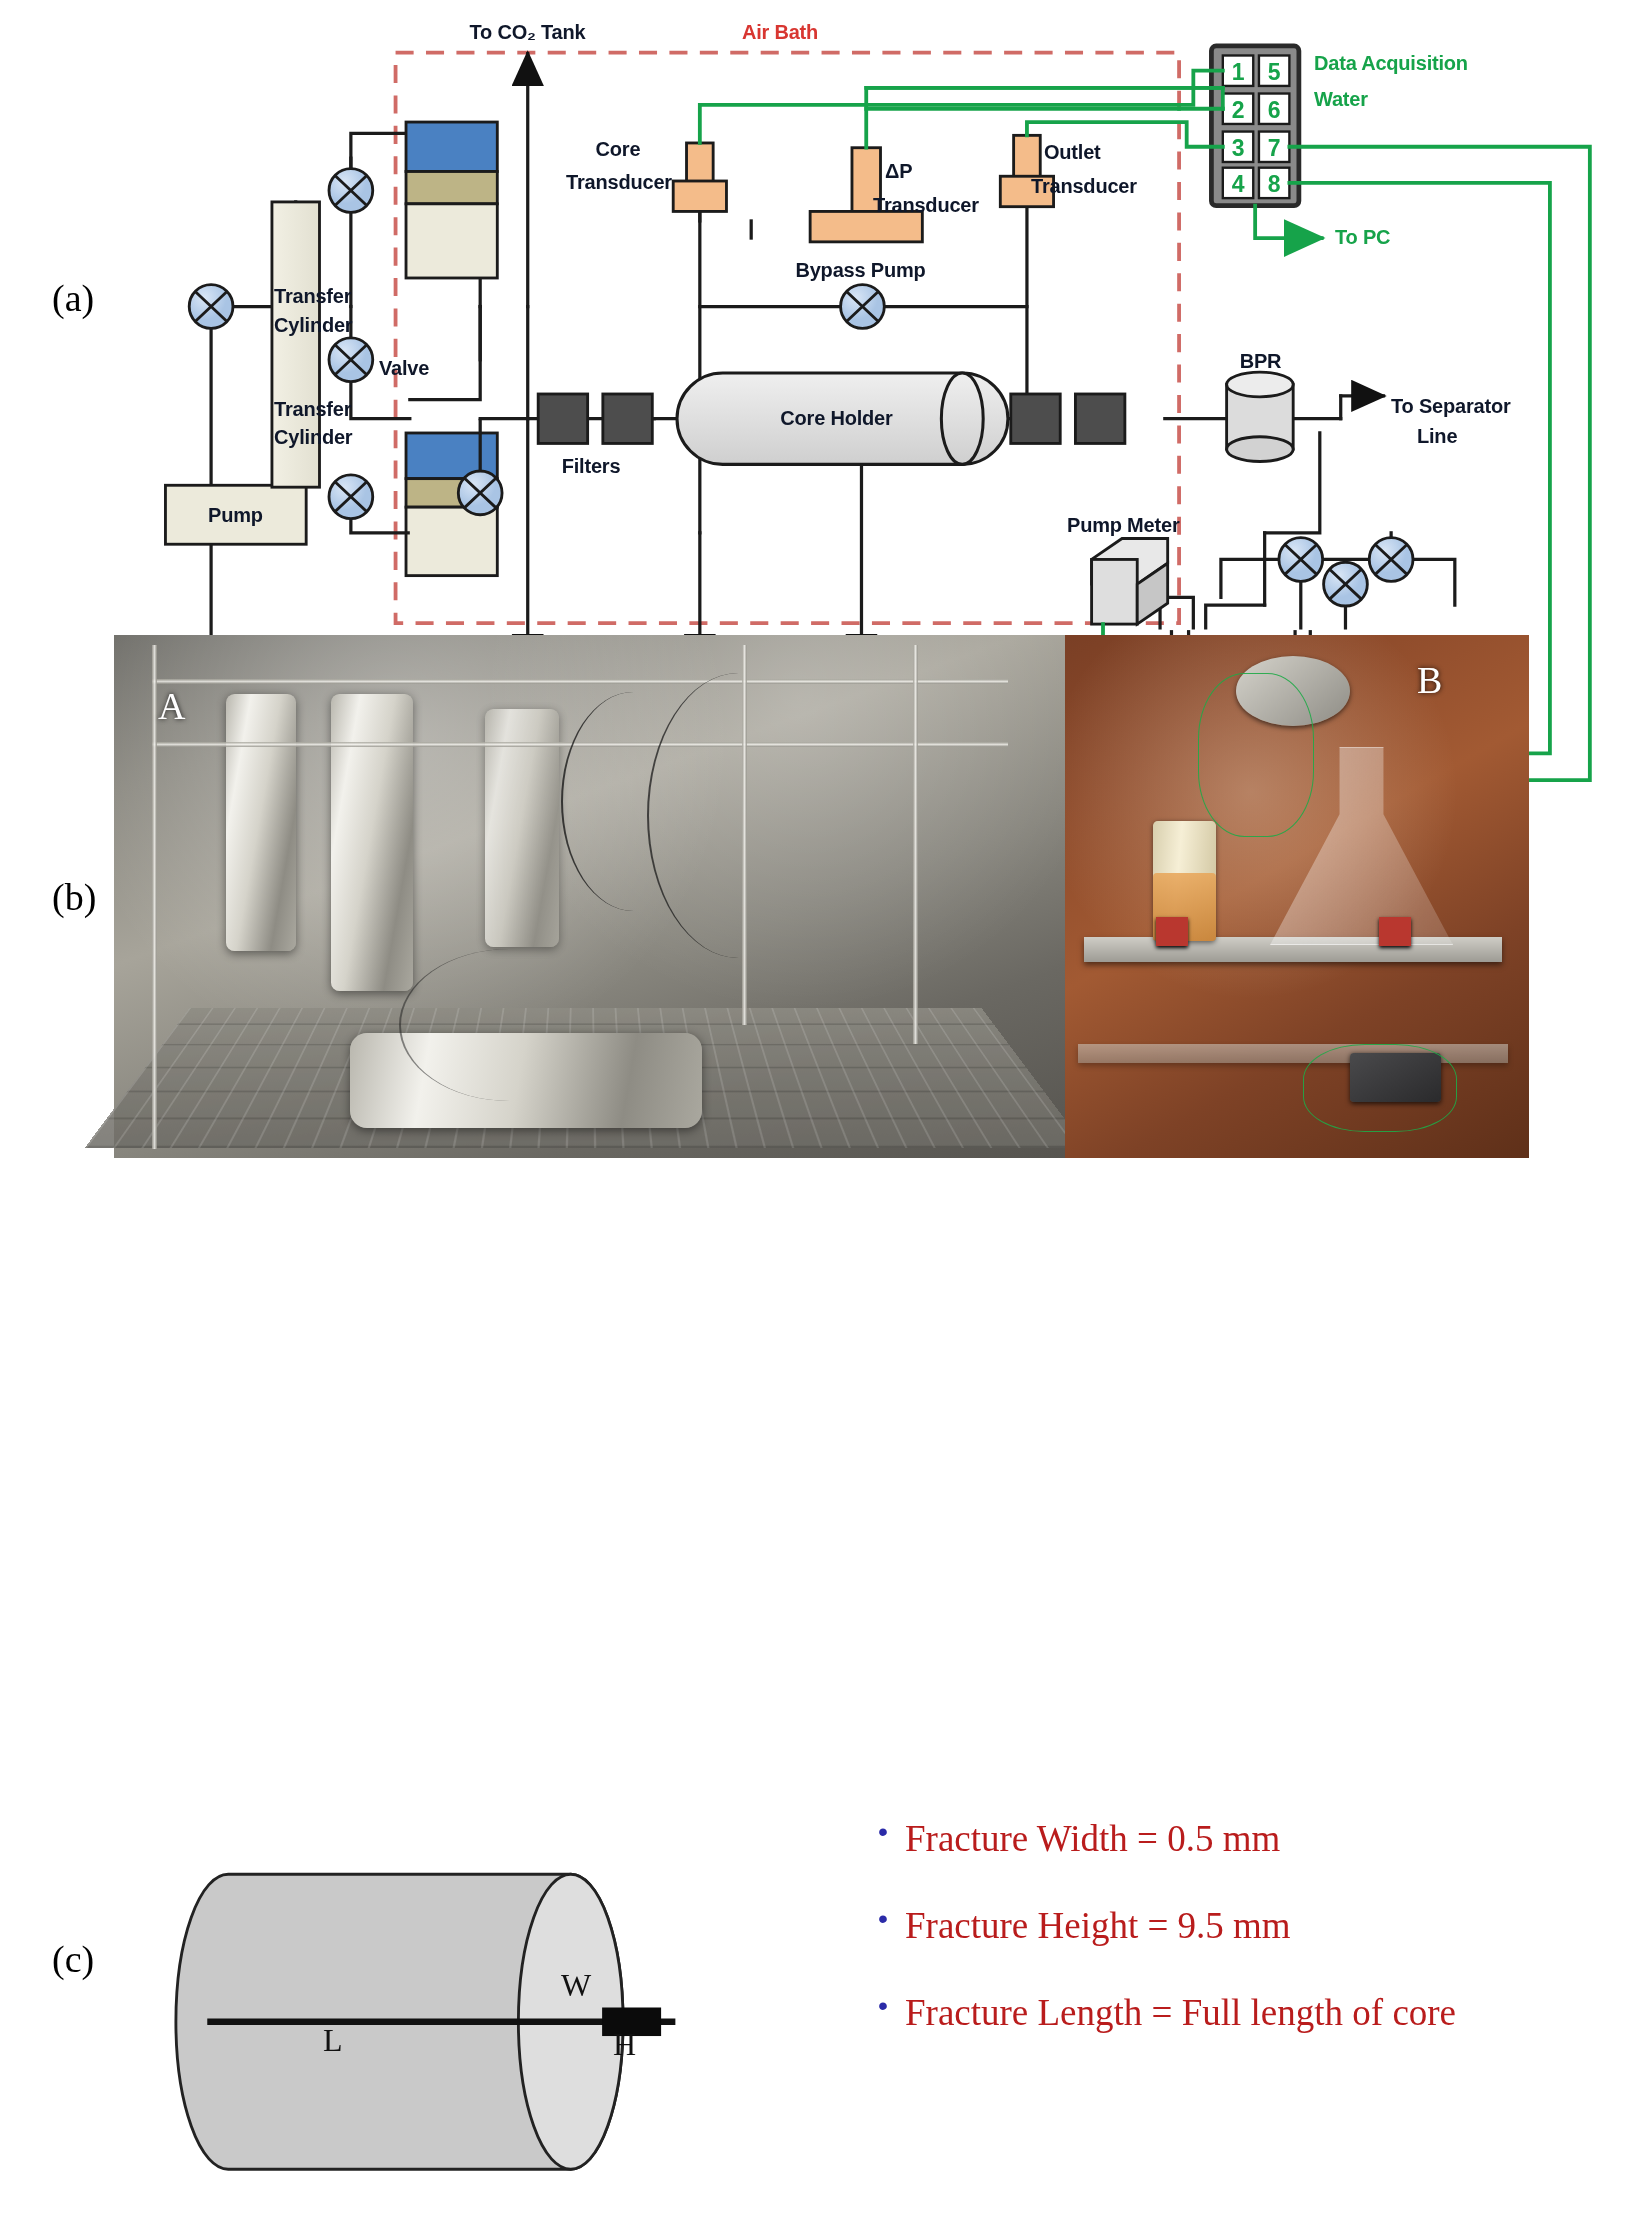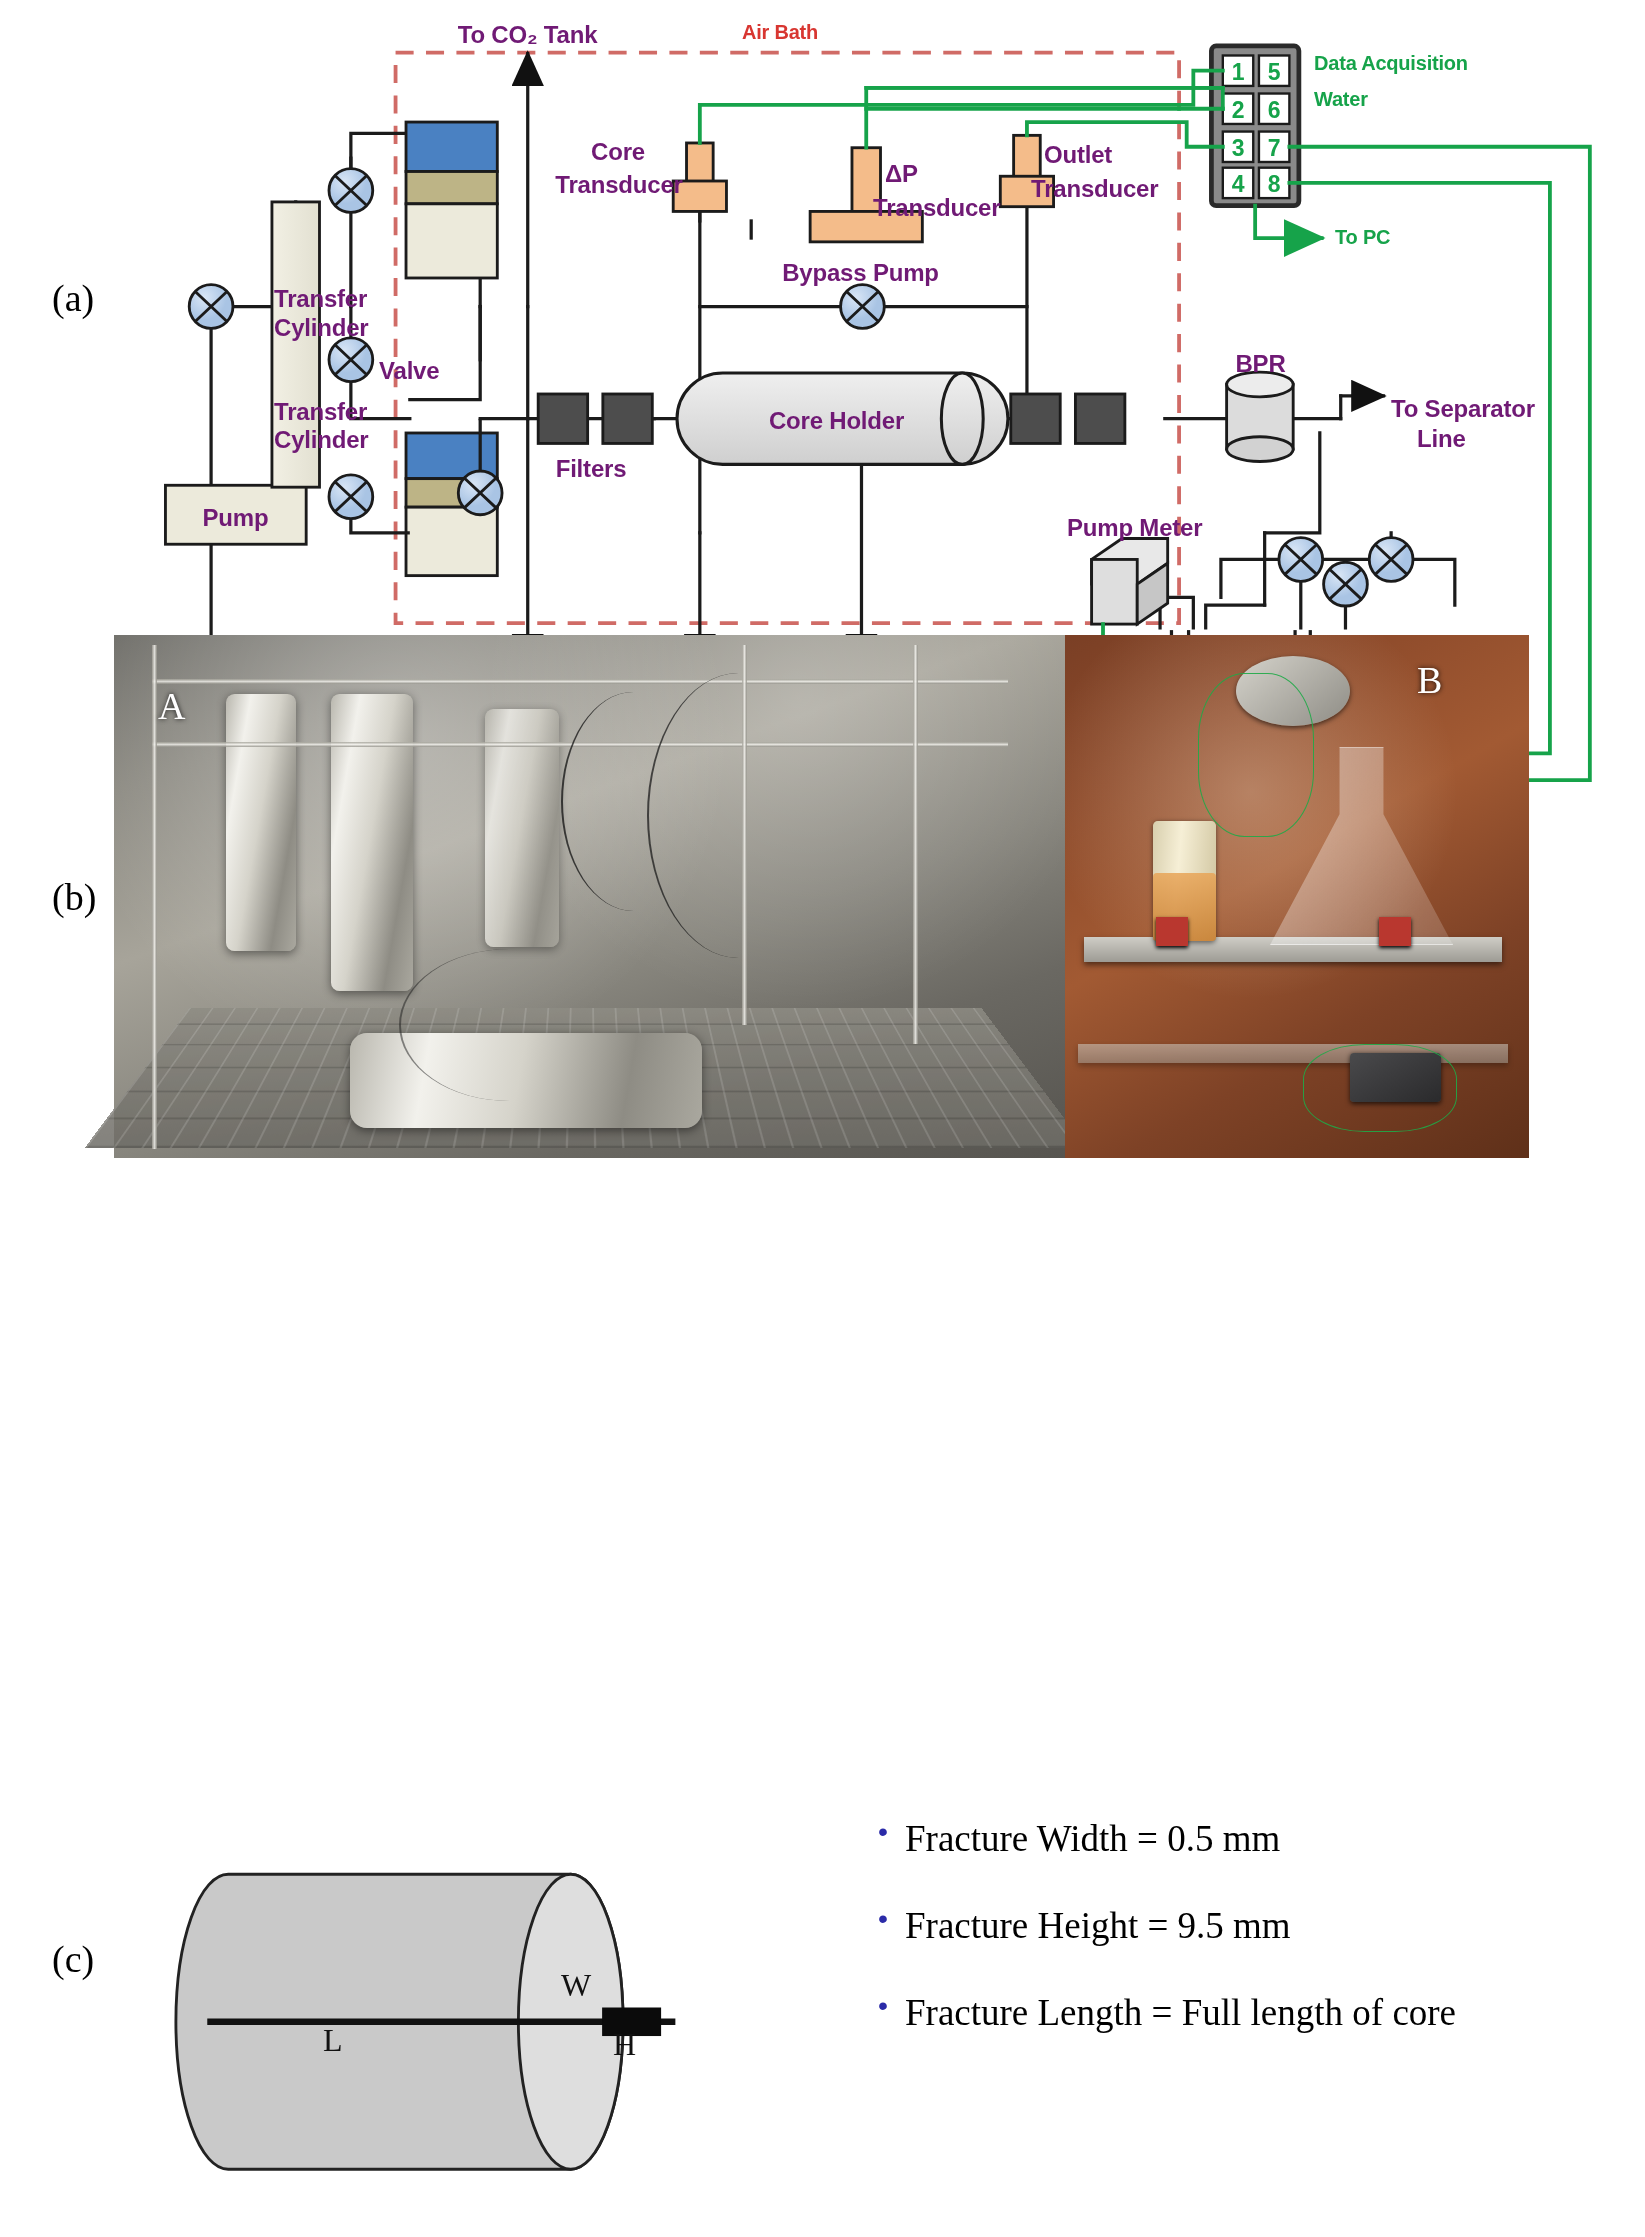--- a/index.html
+++ b/index.html
@@ -5,21 +5,21 @@
   html,body{margin:0;padding:0;background:#fff;}
   body{width:1645px;height:2237px;position:relative;font-family:"Liberation Sans",sans-serif;overflow:hidden;}
 
   .panel-label{position:absolute;font-family:"Liberation Serif",serif;font-size:38px;color:#000;}
 
   
   #panel-a{position:absolute;left:0;top:0;width:1645px;height:904px;}
   #panel-a svg{position:absolute;left:0;top:0;}
 
   .lbl{position:absolute;font-family:"Liberation Sans",sans-serif;font-weight:bold;
-       font-size:24px;color:#701a75;line-height:1.18;letter-spacing:-0.2px;}
+       font-size:20px;color:#0f172a;line-height:1.18;letter-spacing:-0.2px;}
   .lbl.c{text-align:center;}
   .lbl.red{color:#d83631;font-size:20px;}
   .lbl.green{color:#16a34a;font-size:20px;}
 
   
   #panel-b{position:absolute;left:114px;top:635px;width:1415px;height:523px;}
   .photoA{position:absolute;left:0;top:0;width:951px;height:523px;
     background:
       radial-gradient(circle at 30% 20%, rgba(255,255,255,.33), transparent 42%),
       radial-gradient(circle at 72% 12%, rgba(255,255,255,.22), transparent 38%),
@@ -48,21 +48,21 @@
   .shelf{position:absolute;background:linear-gradient(180deg,#cfcdc6,#9d9b94);box-shadow:0 2.9px 5.7px rgba(0,0,0,.5);}
   .bottle{position:absolute;border-radius:4.8px;
     background:linear-gradient(95deg,#d8cfae,#f6efd6 40%,#cfc49e);box-shadow:0 1.9px 5.7px rgba(0,0,0,.5);}
   .greenwire{position:absolute;border:1.9px solid #21b34a;border-radius:40%;opacity:.9;}
 
   
   #panel-c{position:absolute;left:0;top:1779px;width:1645px;height:457px;}
   .bullets{position:absolute;left:861px;top:38px;width:780px;}
   .bullet-row{display:flex;align-items:flex-start;margin-bottom:44px;}
   .bullet-dot{color:#2b2ba8;font-size:28.5px;line-height:1;width:44px;flex:0 0 44px;text-align:center;}
-  .bullet-text{color:#000000;font-family:"Liberation Serif",serif;font-size:37px;white-space:nowrap;}
+  .bullet-text{color:#b91c1c;font-family:"Liberation Serif",serif;font-size:37px;white-space:nowrap;}
   .dim-lbl{position:absolute;font-family:"Liberation Serif",serif;font-size:32px;color:#111;}
 </style>
 </head>
 <body>
 
 <div id="panel-a">
 
   <svg width="1645" height="904" viewBox="0 0 1730 950">
     <defs>
       <marker id="arrH" markerWidth="12" markerHeight="12" refX="10" refY="5" orient="auto">

